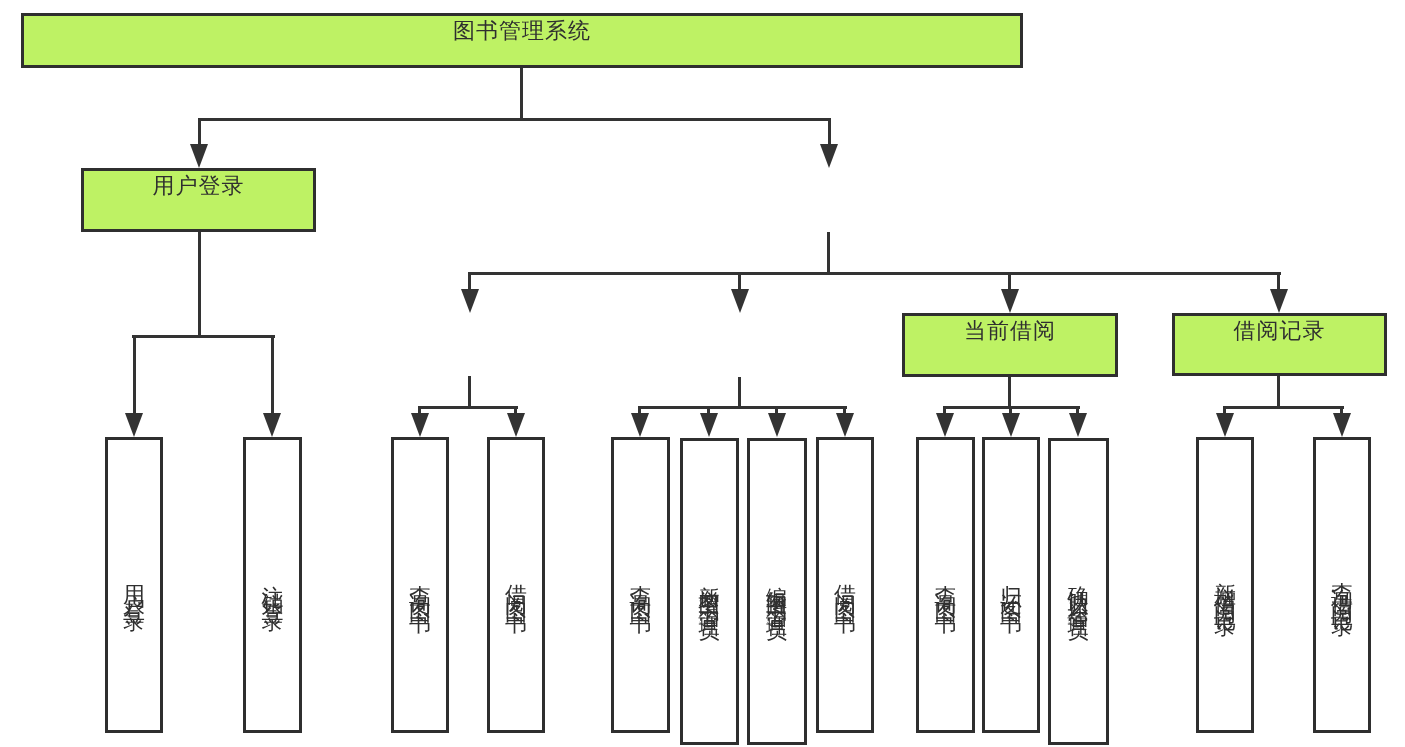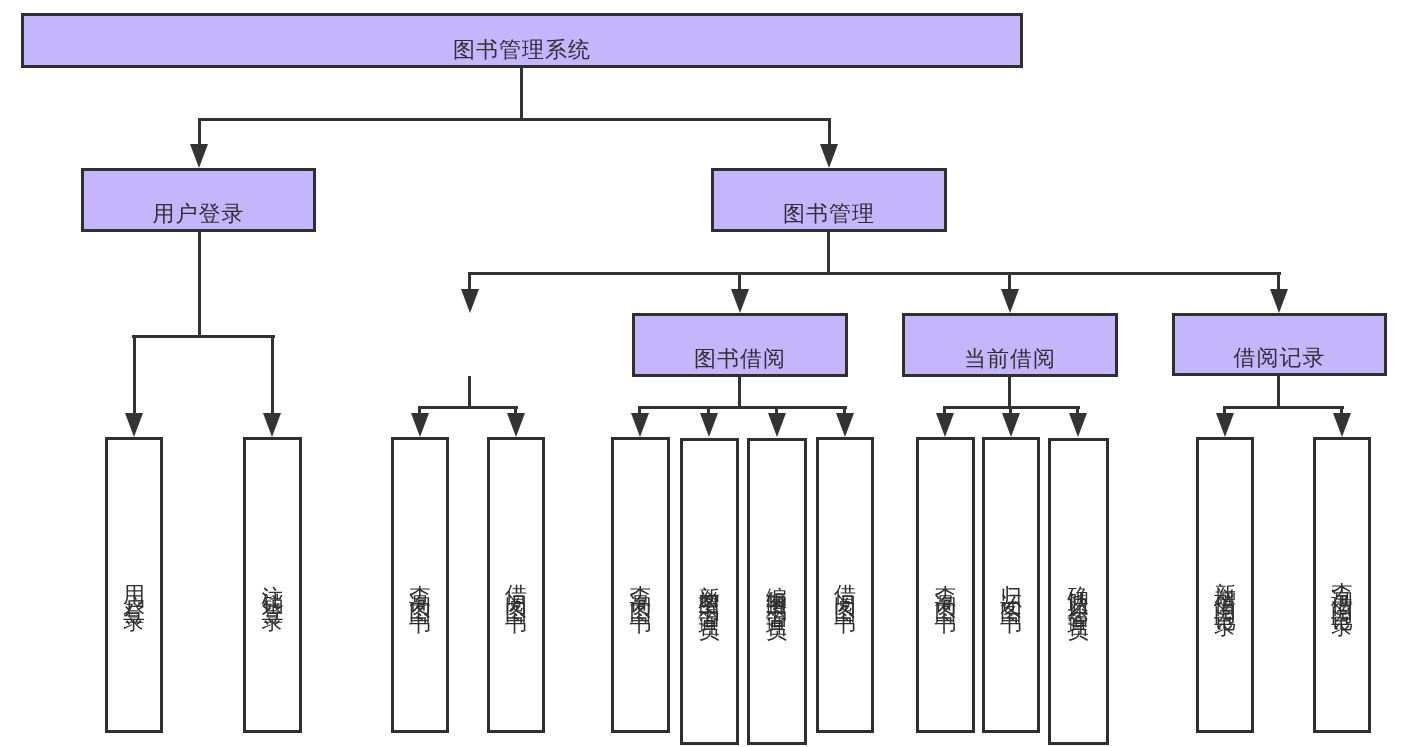--- a/index.html
+++ b/index.html
@@ -9,23 +9,23 @@
     --wm:#c8c8c8;
   }
   html,body{margin:0;padding:0;background:var(--bg);}
   .canvas{
     position:relative;width:1405px;height:747px;background:var(--bg);
     font-family:"Liberation Sans","DejaVu Sans",sans-serif;
     color:var(--ink);overflow:hidden;
   }
   
   .hb{
-    position:absolute;box-sizing:border-box;background:#c4b5fd;
+    position:absolute;box-sizing:border-box;background:#bef264;
     border:3px solid var(--ink);
-    display:flex;align-items:flex-end;justify-content:center;
+    display:flex;align-items:flex-start;justify-content:center;
     font-size:22px;letter-spacing:1px;white-space:nowrap;
   }
   
   .vb{
     position:absolute;box-sizing:border-box;background:#fff;
     border:3px solid var(--ink);
     display:flex;align-items:center;justify-content:center;
   }
   .vt{
     writing-mode:vertical-rl;text-orientation:mixed;
@@ -52,28 +52,22 @@
 <div class="canvas">
 
   <div class="hb" style="left:21px;top:13px;width:1002px;height:55px;">
     <span>图书管理系统</span>
   </div>
 
   <div class="hb" style="left:81px;top:168px;width:235px;height:64px;">
     <span>用户登录</span>
   </div>
 
-  <div class="hb" style="left:711px;top:168px;width:236px;height:64px;">
-    <span>图书管理</span>
-  </div>
 
 
-  <div class="hb" style="left:632px;top:313px;width:216px;height:64px;">
-    <span>图书借阅</span>
-  </div>
 
   <div class="hb" style="left:902px;top:313px;width:216px;height:64px;">
     <span>当前借阅</span>
   </div>
 
   <div class="hb" style="left:1172px;top:313px;width:215px;height:63px;">
     <span>借阅记录</span>
   </div>
 
   <div class="vb" style="left:105px;top:437px;width:58px;height:296px;">

